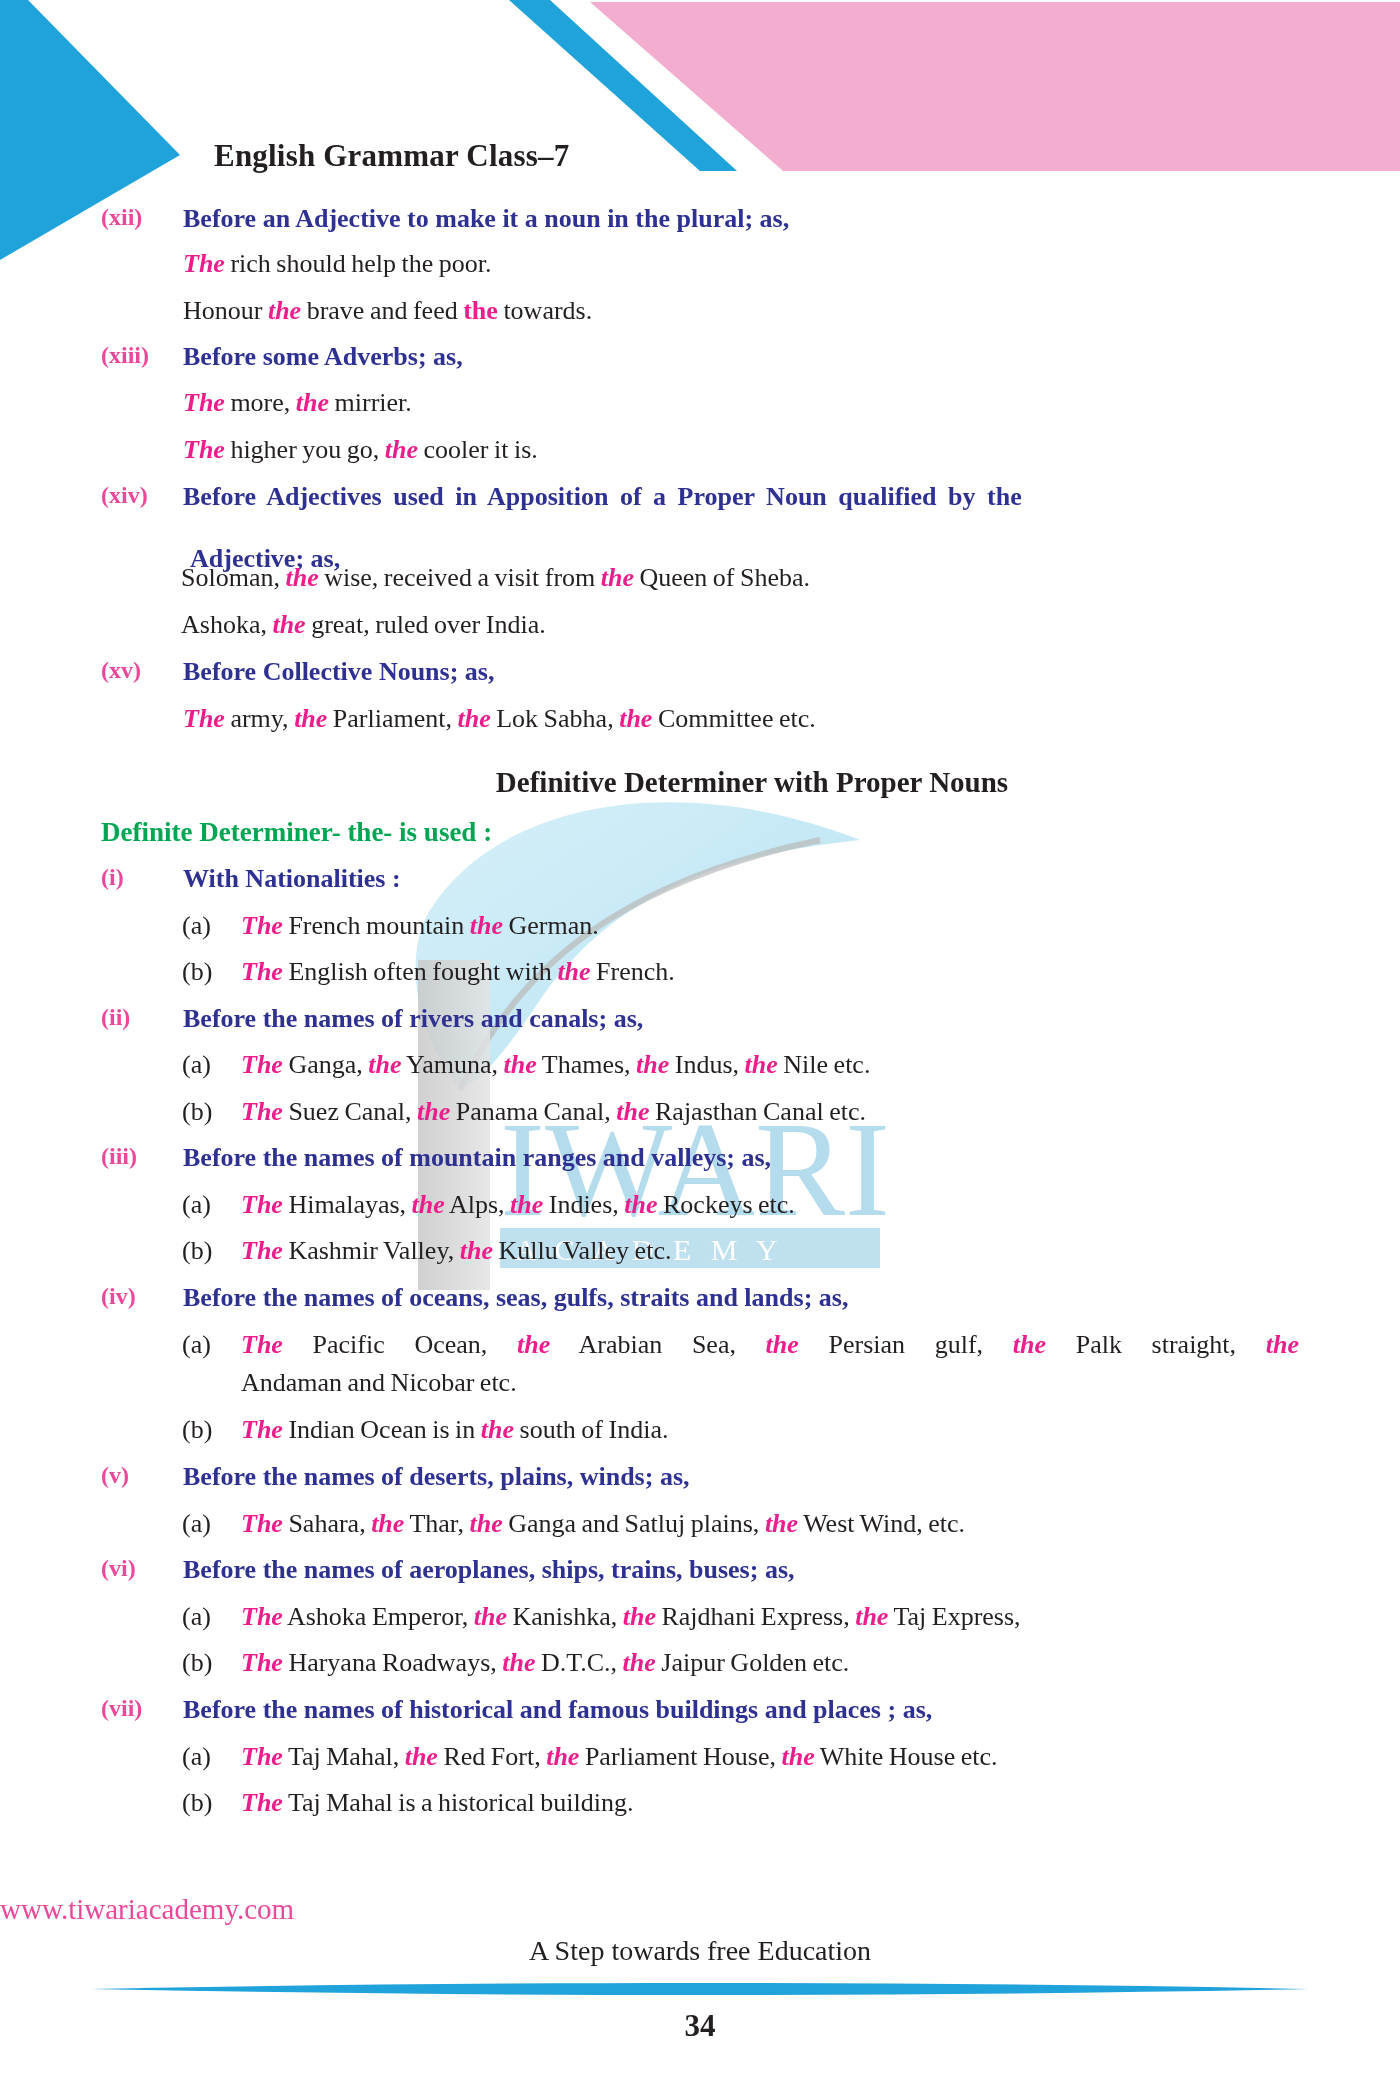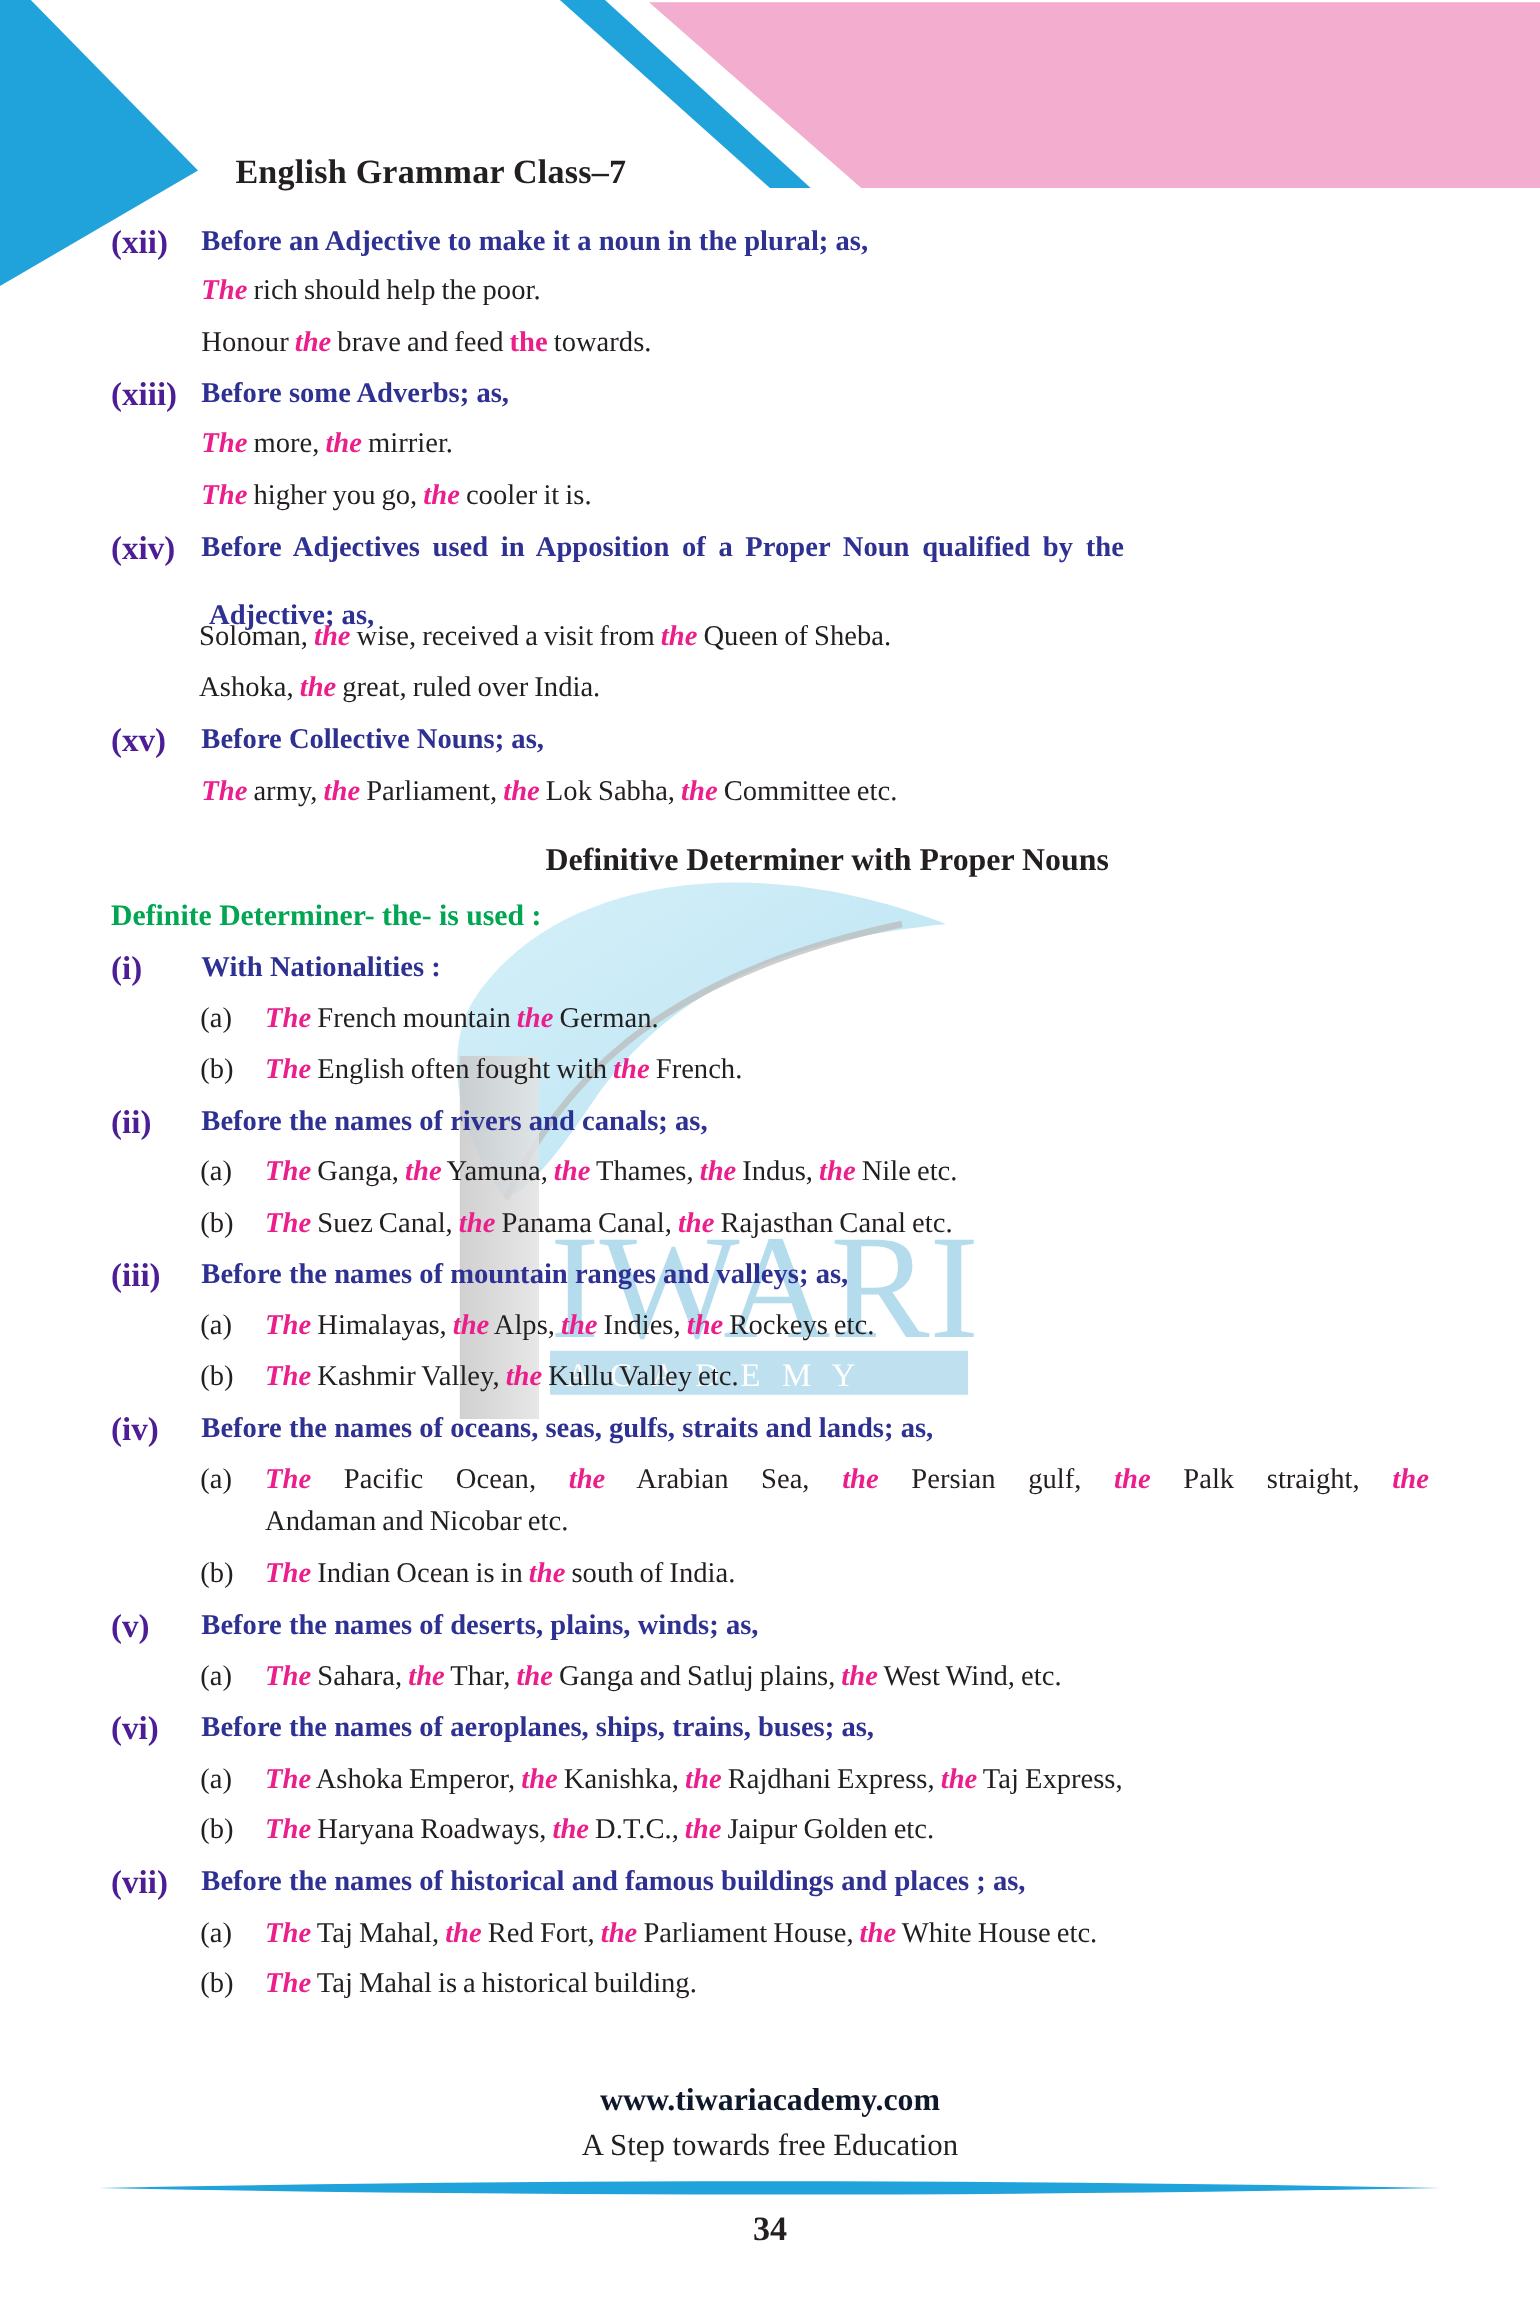--- a/index.html
+++ b/index.html
@@ -10,31 +10,31 @@
     color:#231f20;
   }
   .deco { position:absolute; left:0; top:0; width:1400px; height:260px; pointer-events:none; }
   .header-title {
     position:absolute; left:214px; top:138px;
     font-family:"Liberation Serif",serif; font-weight:bold; font-size:31px; color:#231f20;
     letter-spacing:0.2px;
   }
   .watermark { position:absolute; left:300px; top:760px; width:640px; height:560px; pointer-events:none; }
   .page { position:absolute; left:0; top:0; width:1400px; }
-  .lbl-roman { position:absolute; left:101px; font-family:"Liberation Serif",serif; font-weight:bold; color:#4c1d95; font-size:30px; }
+  .lbl-roman { position:absolute; left:101px; font-family:"Liberation Serif",serif; font-weight:bold; color:#ec4899; font-size:24px; }
   .head { position:absolute; left:183px; font-family:"Liberation Serif",serif; font-weight:bold; color:#2e3192; font-size:26px; white-space:nowrap; }
   .ex { position:absolute; left:183px; font-family:"Liberation Serif",serif; font-size:26px; color:#231f20; white-space:nowrap; word-spacing:-1px;text-align:center; }
   .sub-lbl { position:absolute; left:182px; font-family:"Liberation Serif",serif; font-size:26px; color:#231f20; }
   .sub { position:absolute; left:241px; font-family:"Liberation Serif",serif; font-size:26px; color:#231f20; white-space:nowrap; word-spacing:-1px; }
   .pk { color:#ec1e8c; font-style:italic; font-weight:bold; }
   .pk-b { color:#ec1e8c; font-weight:bold; font-style:normal; }
   .section-title { position:absolute; left:0; width:1400px; text-align:center; top:766px; font-family:"Liberation Serif",serif; font-weight:bold; font-size:29px; color:#231f20; padding-left:104px; box-sizing:border-box; }
   .green-head { position:absolute; left:101px; top:817px; font-family:"Liberation Serif",serif; font-weight:bold; font-size:27px; color:#00a651; }
   .justify { width:1058px; text-align:justify; text-align-last:justify; white-space:normal; word-spacing:4px; }
-  .footer-url { position:absolute; left:0; width:1400px; text-align:center; top:1893px; font-family:"Liberation Serif",serif; font-weight:bold; font-size:29px; color:#0f172a; }
+  .footer-url { position:absolute; left:0; width:1400px; top:1893px; font-family:"Liberation Serif",serif; font-weight:normal; font-size:29px; color:#ec4899; }
   .footer-tag { position:absolute; left:0; width:1400px; text-align:center; top:1935px; font-family:"Liberation Serif",serif; font-size:28px; color:#231f20; }
   .footer-rule { position:absolute; left:90px; top:1982px; width:1220px; height:14px; }
   .page-num { position:absolute; left:0; width:1400px; text-align:center; top:2008px; font-family:"Liberation Serif",serif; font-weight:bold; font-size:31px; color:#231f20; }
 </style>
 </head>
 <body>
 
 <svg class="deco" viewBox="0 0 1400 260" xmlns="http://www.w3.org/2000/svg">
   <polygon points="0,0 28,0 180,155 0,260" fill="#20a2da"></polygon>
   <polygon points="509,0 550,0 737,171 700,171" fill="#20a2da"></polygon>

